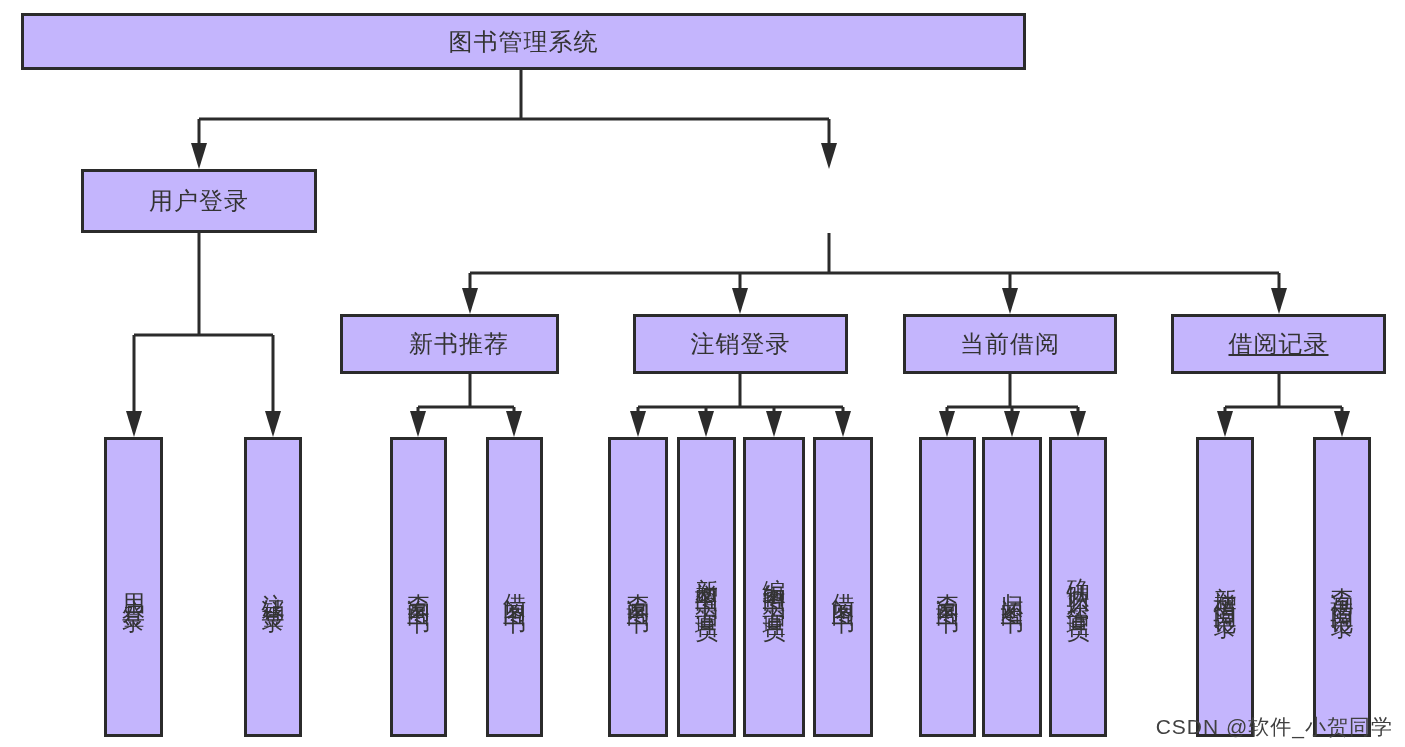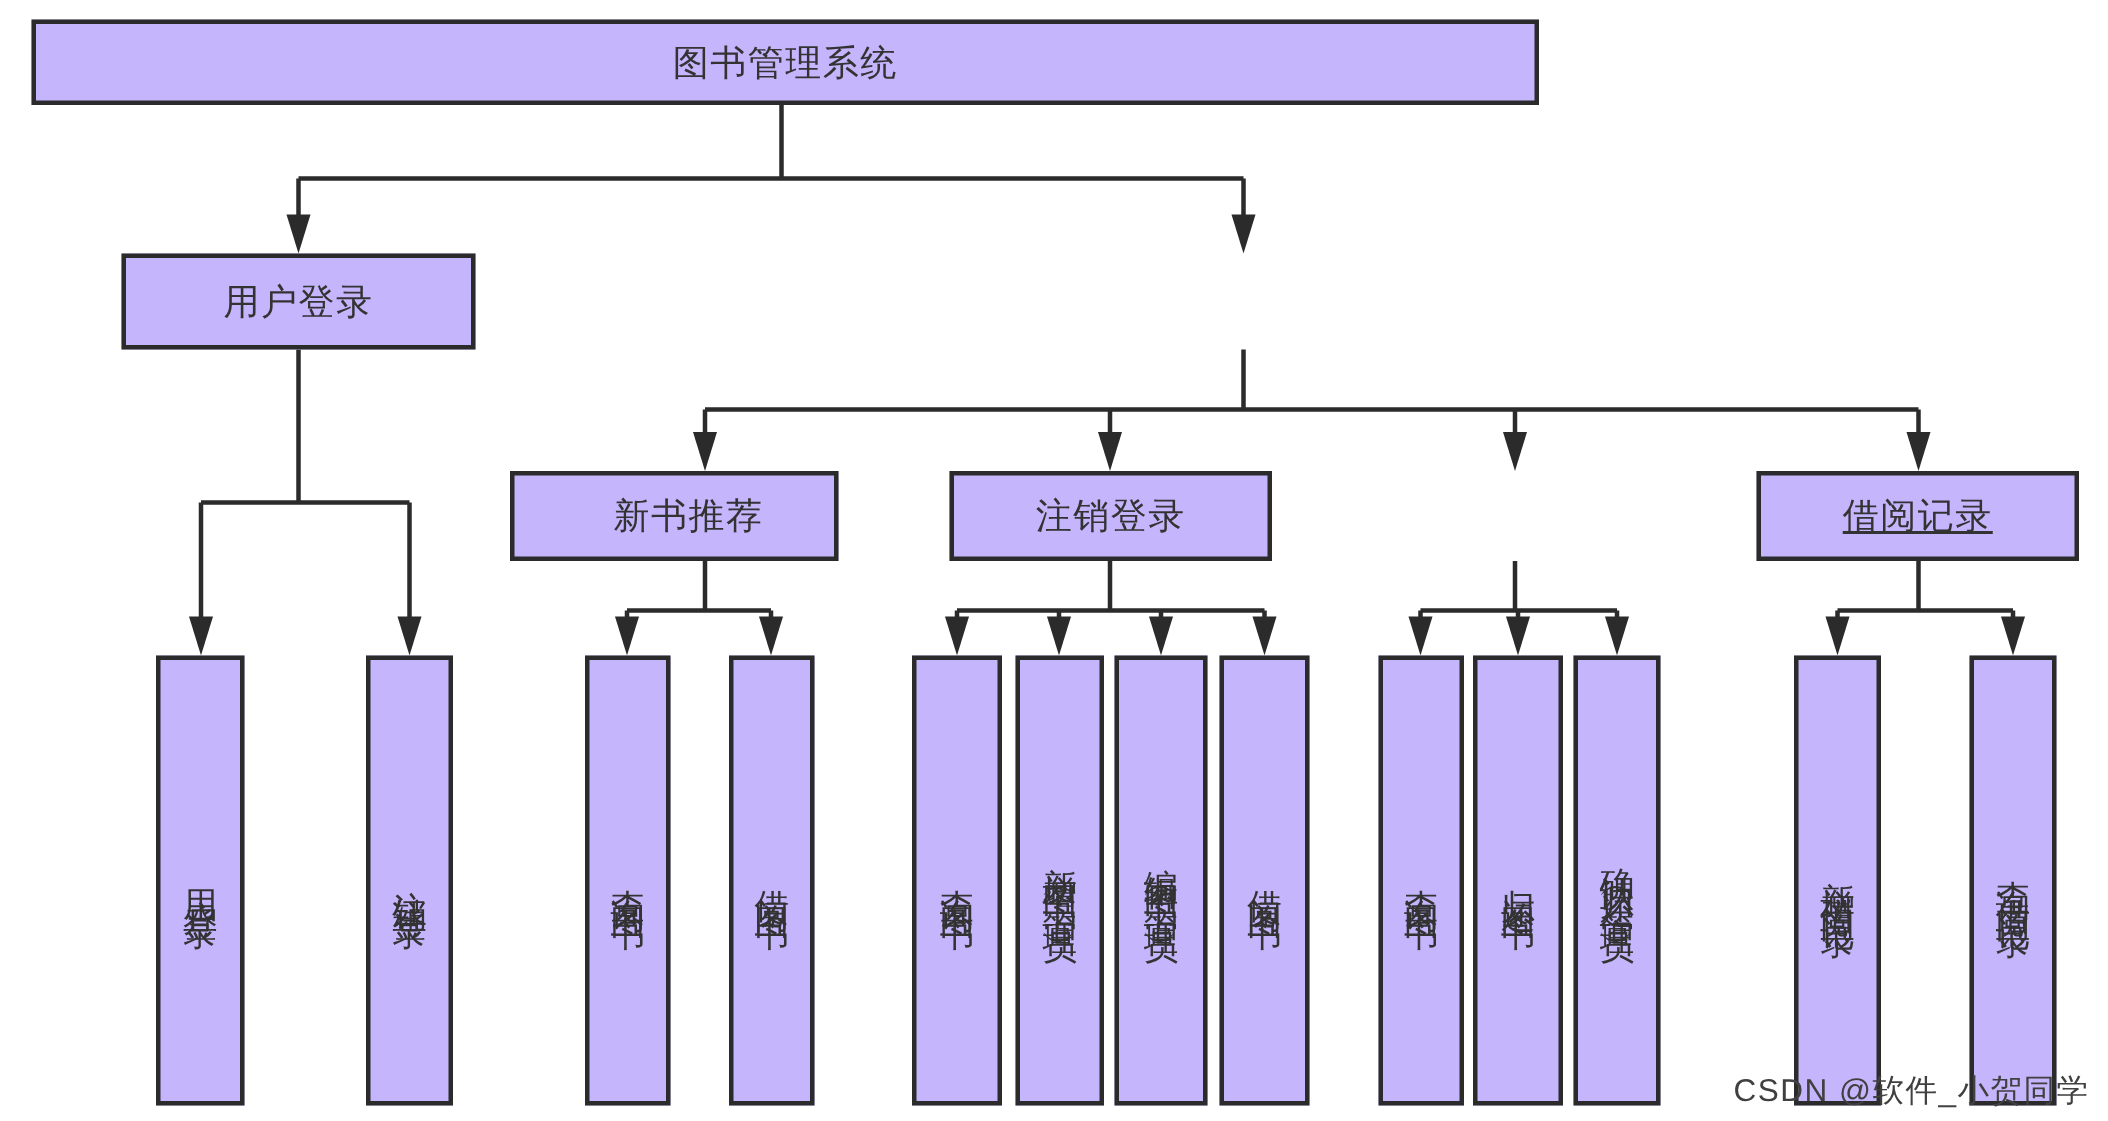--- a/index.html
+++ b/index.html
@@ -101,20 +101,21 @@
       <polygon points="1342,437 1334,411 1350,411"></polygon>
     </g>
   </svg>
 
   <div class="node node-h" style="left:21px; top:13px; width:1005px; height:57px;">图书管理系统</div>
 
   <div class="node node-h" style="left:81px; top:169px; width:236px; height:64px;">用户登录</div>
 
   <div class="node node-h" style="left:340px; top:314px; width:219px; height:60px;padding-left:19px;">新书推荐</div>
   <div class="node node-h" style="left:633px; top:314px; width:215px; height:60px;">注销登录</div>
+  <div class="node node-h" style="left:903px; top:314px; width:214px; height:60px;">当前借阅</div>
   <div class="node node-h" style="left:1171px; top:314px; width:215px; height:60px;text-decoration:underline;">借阅记录</div>
 
   <div class="node leaf" style="left:104px; top:437px; width:59px; height:300px;">
     <span class="vtext">用户登录</span>
   </div>
   <div class="node leaf" style="left:244px; top:437px; width:58px; height:300px;">
     <span class="vtext">注销登录</span>
   </div>
 
   <div class="node leaf" style="left:390px; top:437px; width:57px; height:300px;">

